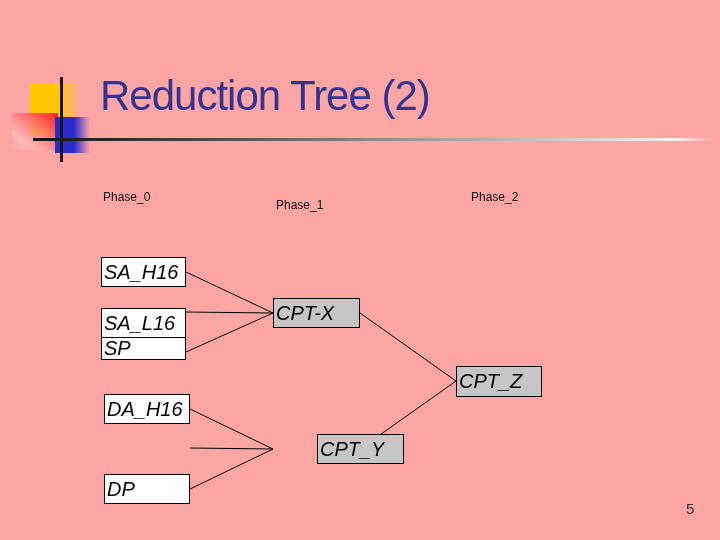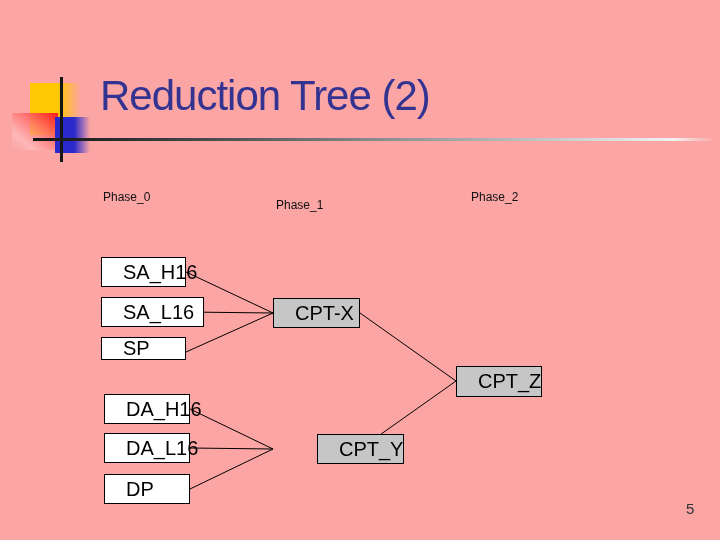--- a/index.html
+++ b/index.html
@@ -73,30 +73,31 @@
     stroke-width: 1;
   }
 
   
   .node {
     position: absolute;
     height: 30px;
     border: 1.5px solid var(--node-border, #000000);
     display: flex;
     align-items: center;
-    padding-left: 21px;
+    padding-left: 2px;
     font-size: 20px;
     color: #000000;
     white-space: nowrap;
+    font-style: italic;
   }
   .node.white { background: var(--node-white-fill, #FFFFFF); }
   .node.gray  { background: var(--node-gray-fill, #C6C6C6); }
 
   .n-sa-h16 { left: 101px; top: 257px; width: 85px; }
-  .n-sa-l16 { left: 101px; top: 297px; width: 103px; }
+  .n-sa-l16 { left: 101px; top: 308px; width: 85px; }
   .n-sp     { left: 101px; top: 337px; width: 85px; height: 23px; }
   .n-da-h16 { left: 104px; top: 394px; width: 86px; text-align: center; }
   .n-da-l16 { left: 104px; top: 433px; width: 86px; }
   .n-dp     { left: 104px; top: 474px; width: 86px; }
 
   .n-cpt-x  { left: 273px; top: 298px; width: 87px; }
   .n-cpt-y  { left: 273px; top: 434px; width: 87px; margin-left: 44px; }
   .n-cpt-z  { left: 456px; top: 366px; width: 86px; height: 31px; text-align: right; }
 
   
@@ -131,21 +132,20 @@
     <line x1="190" y1="448" x2="273" y2="449"></line>
     <line x1="190" y1="489" x2="273" y2="449"></line>
     <line x1="360" y1="313" x2="456" y2="381"></line>
     <line x1="360" y1="449" x2="456" y2="381"></line>
   </svg>
 
   <div class="node white n-sa-h16">SA_H16</div>
   <div class="node white n-sa-l16">SA_L16</div>
   <div class="node white n-sp">SP</div>
   <div class="node white n-da-h16">DA_H16</div>
-  <div class="node white n-da-l16">DA_L16</div>
   <div class="node gray n-cpt-x">CPT-X</div>
 
   <div class="node white n-dp">DP</div>
   <div class="node gray n-cpt-y">CPT_Y</div>
 
   <div class="node gray n-cpt-z">CPT_Z</div>
 
   <div class="page-number">5</div>
 
 </div>

